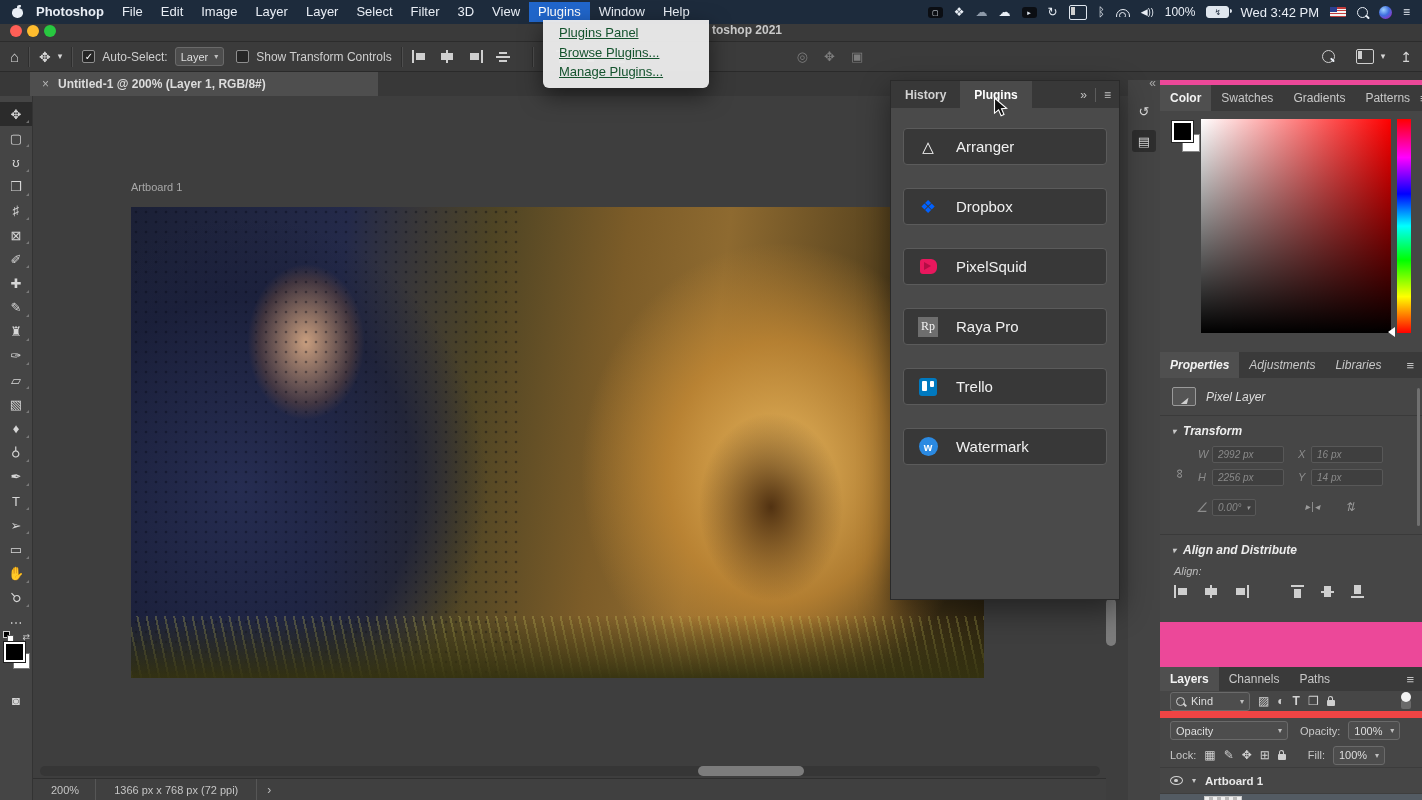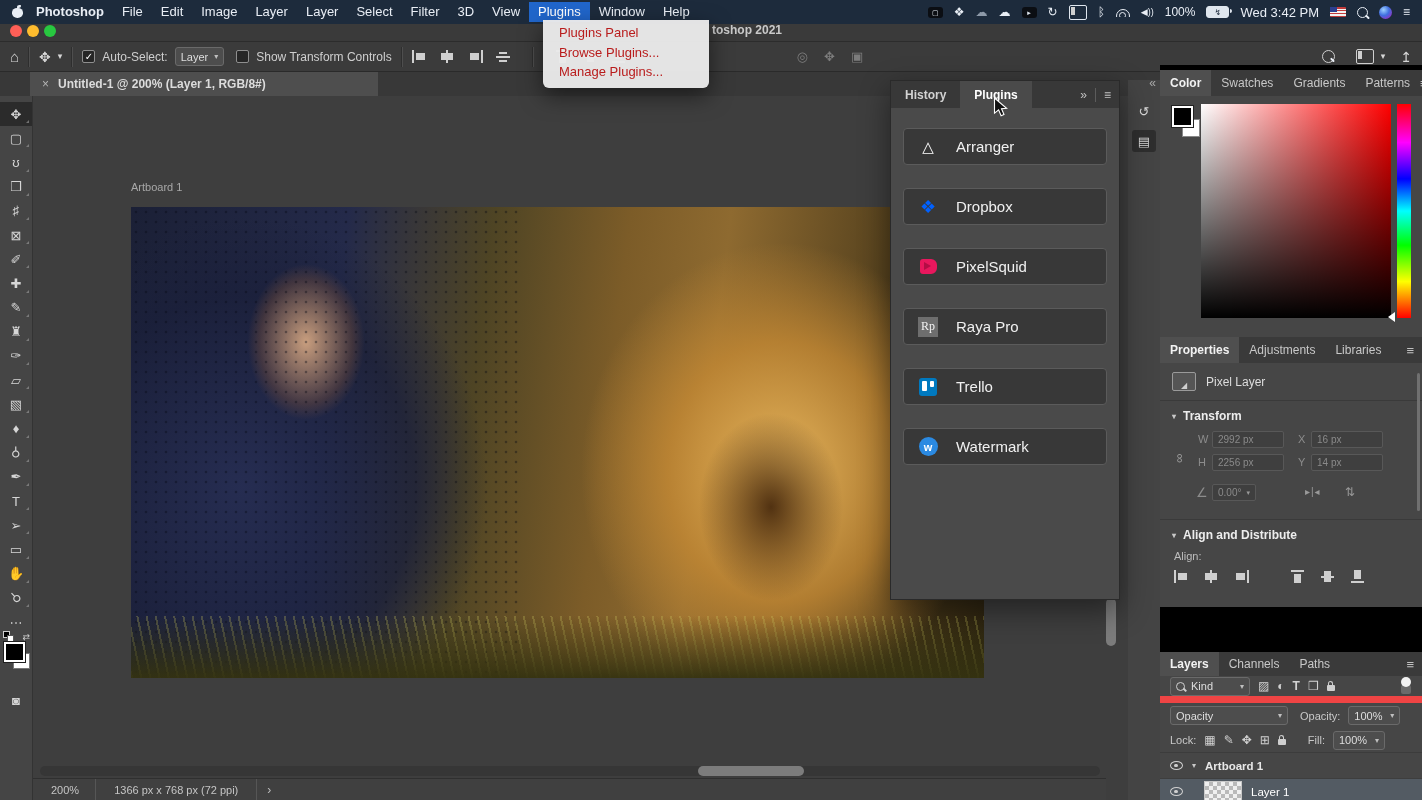--- a/index.html
+++ b/index.html
@@ -29,21 +29,21 @@
   .mag::after{content:"";position:absolute;left:7px;top:8px;width:5px;height:1.8px;background:#e9eef5;transform:rotate(45deg);border-radius:1px;}
   .siri{width:13px;height:13px;border-radius:50%;background:radial-gradient(circle at 35% 30%,#9fd1ff,#3f6fe0 45%,#8a3ac8 78%,#131d4e);}
   .clock{font-size:13px;}
   
   .titlebar{position:absolute;left:0;top:20px;width:1422px;height:22px;background:#3a3a3a;border-bottom:1px solid #2c2c2c;box-sizing:border-box;z-index:5;}
   .tl{position:absolute;top:5px;width:12px;height:12px;border-radius:50%;}
   .win-title{position:absolute;left:712px;top:3px;color:#c9c9c9;font-size:12px;font-weight:bold;}
   
   .dropdown{position:absolute;left:543px;top:20px;width:166px;background:rgba(233,233,233,.97);
             border-radius:0 0 6px 6px;box-shadow:0 8px 22px rgba(0,0,0,.5);padding:3px 0 6px;z-index:50;}
-  .dd-item{font-size:13px;color:#b91c1c;padding:1px 16px;line-height:17.5px;white-space:nowrap;}
+  .dd-item{font-size:13px;color:#14532d;padding:1px 16px;line-height:17.5px;white-space:nowrap;text-decoration:underline;}
   
   .optionsbar{position:absolute;left:0;top:42px;width:1422px;height:30px;background:#3b3b3b;border-bottom:1px solid #2a2a2a;
               display:flex;align-items:center;padding:0 10px;box-sizing:border-box;color:#cfcfcf;font-size:12px;z-index:4;}
   .vdiv{width:1px;height:20px;background:#2e2e2e;border-right:1px solid #4e4e4e;margin:0 9px;}
   .og{display:flex;align-items:center;gap:7px;}
   .glyph{font-size:14px;line-height:1;color:#d6d6d6;}
   .glyph.small{font-size:9px;}
   .glyph.dim3d{color:#7d7d7d;font-size:13px;}
   .cb{width:13px;height:13px;border:1px solid #8f8f8f;border-radius:2px;background:#262626;display:inline-flex;align-items:center;justify-content:center;font-size:10px;color:#fff;box-sizing:border-box;}
   .sel{background:#4d4d4d;border:1px solid #6a6a6a;border-radius:3px;height:19px;display:inline-flex;align-items:center;
@@ -135,38 +135,38 @@
   .ic-trello::after{content:"";position:absolute;right:3px;top:3px;width:4.5px;height:6px;background:#fff;border-radius:1px;}
   .ic-watermark{width:19px;height:19px;background:#2b8ae2;border-radius:50%;color:#fff;font-size:11px;font-weight:bold;display:flex;align-items:center;justify-content:center;}
   .cursor{position:absolute;left:993px;top:97px;z-index:60;}
   
   .dockstrip{position:absolute;left:1128px;top:80px;width:32px;height:720px;background:#444;z-index:10;}
   .dock-collapse{position:absolute;right:4px;top:-4px;color:#aaa;font-size:12px;}
   .dock-btn{width:24px;height:22px;margin:8px auto 6px;display:flex;align-items:center;justify-content:center;color:#d8d8d8;font-size:13px;}
   .dock-btn.dark{background:#2e2e2e;border-radius:3px;}
   .dock-btn:first-of-type{margin-top:20px;}
   
-  .rightcol{position:absolute;left:1160px;top:65px;width:262px;height:720px;background:#000000;z-index:10;}
+  .rightcol{position:absolute;left:1160px;top:80px;width:262px;height:720px;background:#ec4899;z-index:10;}
   .panel{position:absolute;left:0;width:262px;background:#464646;}
   .p-tabs{height:26px;background:#3a3a3a;display:flex;align-items:stretch;color:#c8c8c8;font-size:12px;}
   .p-tab{display:flex;align-items:center;padding:0 10px;white-space:nowrap;}
   .p-tab.active{background:#4f4f4f;color:#f2f2f2;font-weight:bold;}
   .p-burger{margin-left:auto;display:flex;align-items:center;padding-right:8px;color:#c2c2c2;font-size:13px;}
   
   .panel.color{top:5px;height:267px;}
   .cfgbg{position:absolute;left:12px;top:36px;width:30px;height:36px;}
   .cfg{position:absolute;left:0;top:0;width:17px;height:17px;background:#000;border:2px solid #fff;outline:1px solid #222;z-index:2;}
   .cbg{position:absolute;left:10px;top:13px;width:16px;height:16px;background:#fff;border:1px solid #888;}
   .satval{position:absolute;left:41px;top:34px;width:190px;height:214px;
     background:linear-gradient(to bottom, rgba(0,0,0,0) 0%, #000 100%),linear-gradient(to right,#fff,#f00);}
   .satval .pick{position:absolute;right:-4px;bottom:-4px;border-top:5px solid transparent;border-bottom:5px solid transparent;border-right:7px solid #fff;}
   .huebar{position:absolute;left:237px;top:34px;width:14px;height:214px;
     background:linear-gradient(to bottom,#f00 0%,#f0f 18%,#00f 35%,#0ff 50%,#0f0 66%,#ff0 83%,#f00 100%);}
   
-  .panel.props{top:272px;height:270px;}
+  .panel.props{top:272px;height:270px;font-style:italic;}
   .pixrow{display:flex;align-items:center;gap:10px;padding:9px 12px;border-bottom:1px solid #3a3a3a;color:#ddd;font-size:12px;}
   .imgicon{width:22px;height:17px;border:1px solid #9a9a9a;background:#555;display:flex;align-items:flex-end;justify-content:center;color:#cfcfcf;font-size:8px;border-radius:2px;}
   .sect-h{display:flex;align-items:center;gap:7px;color:#ededed;font-size:12px;font-weight:bold;padding:8px 12px 6px;}
   .sect-h .chev{font-size:8px;color:#c8c8c8;}
   .tgrid{position:relative;height:86px;color:#8c8c8c;font-size:11px;}
   .tg{position:absolute;}
   .fld{width:72px;height:17px;background:#3f3f3f;border:1px solid #585858;border-radius:2px;color:#8a8a8a;font-size:10px;
        display:flex;align-items:center;padding:0 5px;box-sizing:border-box;}
   .fld .spin{margin-left:auto;font-size:7px;color:#9a9a9a;}
   .chain{display:inline-block;transform:rotate(90deg);color:#9a9a9a;font-size:13px;}

